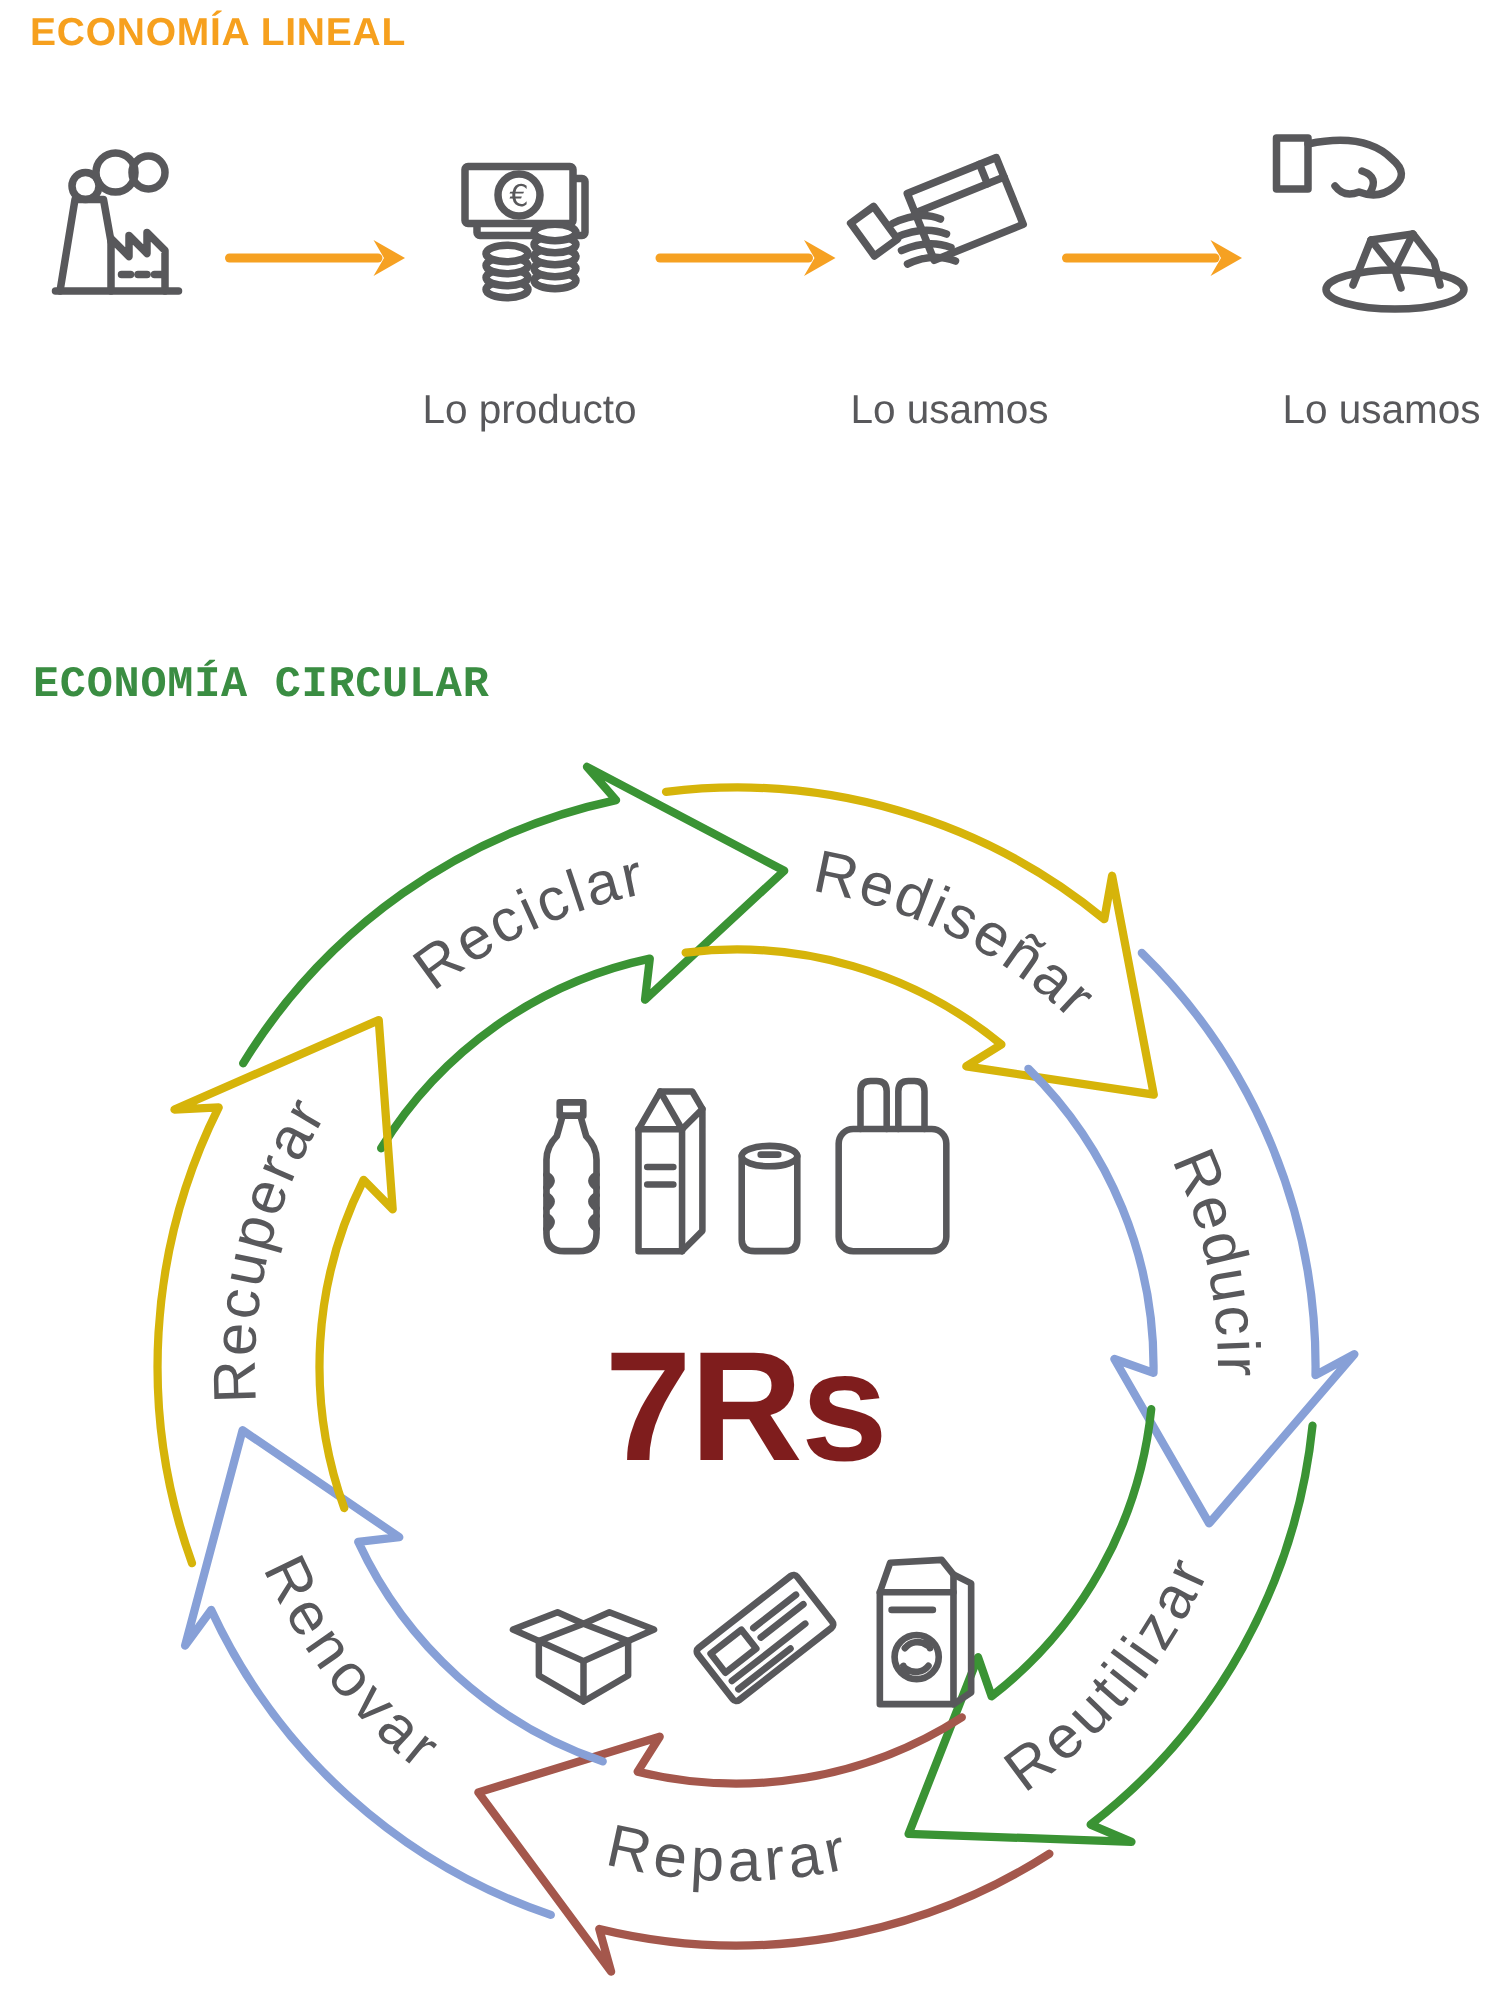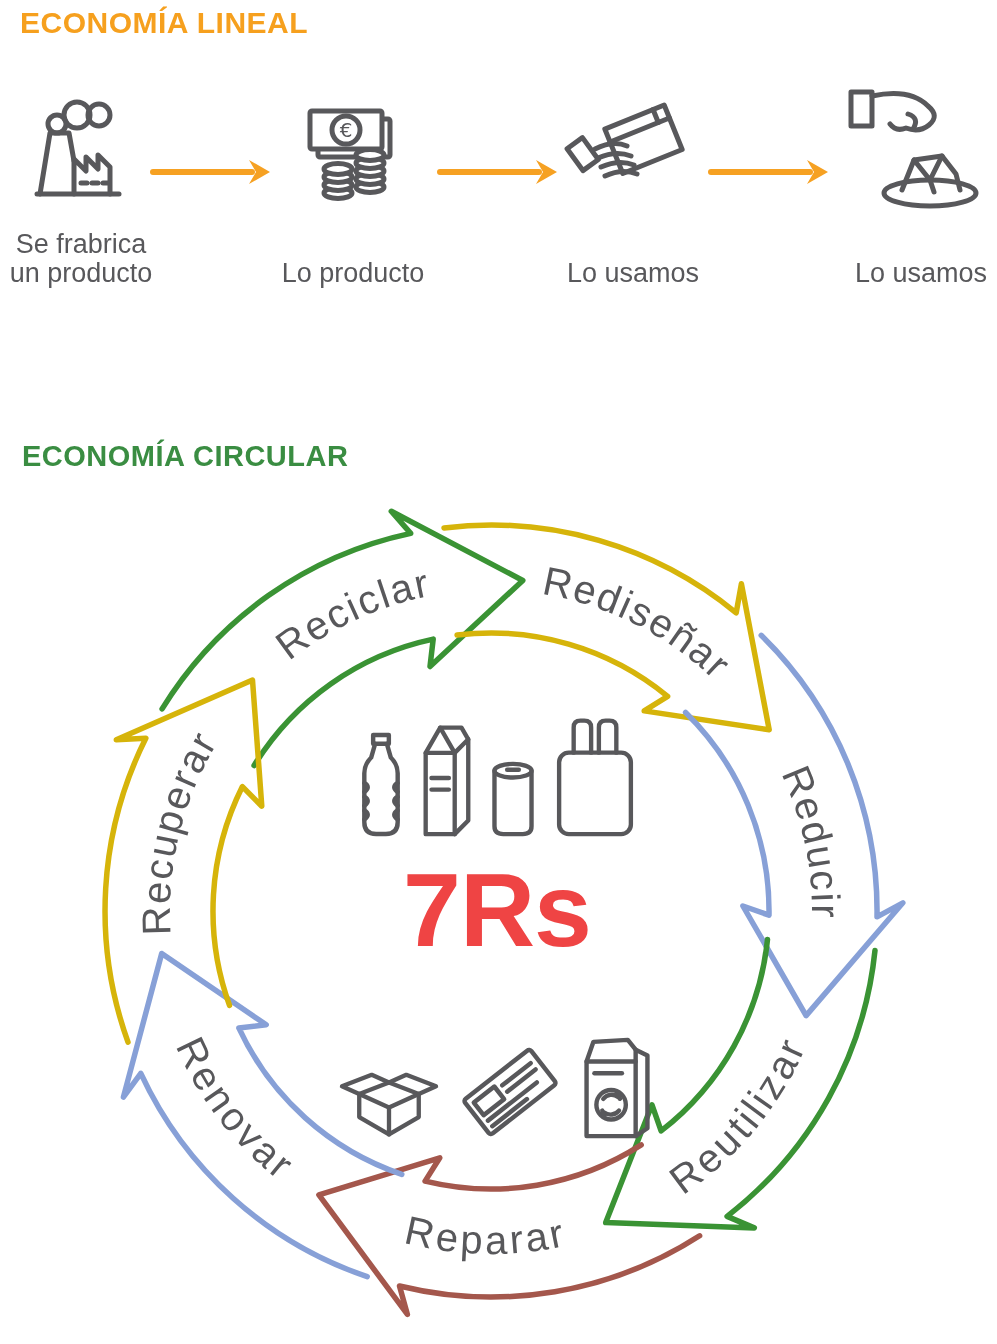--- a/index.html
+++ b/index.html
@@ -1,21 +1,21 @@
 <!DOCTYPE html>
 <html><head>
 <meta charset="utf-8">
 <style>
   html,body{margin:0;padding:0;background:#fff;}
   body{width:997px;height:1344px;position:relative;overflow:hidden;
        font-family:"Liberation Sans",sans-serif;}
   .abs{position:absolute;}
   .sec-title{font-weight:bold;letter-spacing:.5px;white-space:nowrap;}
-  #linear-title{left:20px;top:6px;font-size:30px;color:#f6a01e;}
-  #circular-title{left:22px;top:440px;font-size:29px;color:#3a8d42;}
+  #linear-title{left:20px;top:6px;font-size:26px;color:#f6a01e;}
+  #circular-title{left:22px;top:440px;font-size:29px;color:#3a8d42;font-family:Liberation Mono, monospace;}
   .step{position:absolute;top:86px;height:202px;display:flex;flex-direction:column;
         align-items:center;justify-content:flex-start;}
   .step .ic{height:130px;display:flex;align-items:center;justify-content:center;}
   .step .lbl{margin-top:auto;color:#58585b;font-size:27px;line-height:1.08;
              text-align:center;white-space:pre-line;}
   .flow-arrow{position:absolute;top:158px;}
   .lineart{stroke:#58585b;fill:none;stroke-width:5;stroke-linecap:round;stroke-linejoin:round;}
   .lineart-thin{stroke:#58585b;fill:none;stroke-width:4.5;stroke-linecap:round;stroke-linejoin:round;}
   .coin{stroke:#58585b;fill:#fff;stroke-width:5;}
   #cycle{position:absolute;left:0;top:0;}
@@ -42,22 +42,20 @@
         <circle cx="74" cy="16" r="11"></circle>
         <path d="M15,95 L25,34 L44,34 L49,62"></path>
         <path d="M49,95 L49,60 L61,72 L61,58 L73,70 L73,56 L85,68 L85,95"></path>
         <path d="M12,95 L94,95"></path>
       </g>
       <g class="lineart" stroke-width="6">
         <path d="M56,84 h6 M67,84 h6 M78,84 h6"></path>
       </g>
     </svg>
   </div>
-  <div class="lbl">Se frabrica
-un producto</div>
 </div>
 
 <svg class="flow-arrow" style="left:150px;" width="122" height="28" viewBox="0 0 122 28">
   <line class="ar-line" x1="3" y1="14" x2="102" y2="14" stroke="#f6a122" stroke-width="6" stroke-linecap="round"></line>
   <polygon class="ar-head" points="99,2 120,14 99,26 106,14" fill="#f6a122"></polygon>
 </svg>
 
 <div class="step" style="left:253px;width:200px;">
   <div class="ic">
     <svg width="106" height="112" viewBox="0 0 106 112">
@@ -182,21 +180,21 @@
   </svg>
   <svg width="84" height="128" viewBox="0 0 84 132">
     <g class="lineart-thin" stroke-width="5">
       <rect x="5" y="44" width="74" height="84" rx="10"></rect>
       <path d="M20,44 L20,18 Q20,11 27,11 L31,11 Q38,11 38,18 L38,44"></path>
       <path d="M46,44 L46,18 Q46,11 53,11 L57,11 Q64,11 64,18 L64,44"></path>
     </g>
   </svg>
 </div>
 
-<div class="abs" id="center-7rs" style="color: #ef4444;">7Rs</div>
+<div class="abs" id="center-7rs" style="color: #7f1d1d; margin-top: 28px;">7Rs</div>
 
 <div class="abs" id="center-icons-bottom">
   <svg width="106" height="96" viewBox="0 0 106 100">
     <g class="lineart-thin">
       <path d="M22,50 L53,64 L84,50 L53,38 Z"></path>
       <path d="M22,50 L22,74 L53,92 L53,64"></path>
       <path d="M84,50 L84,74 L53,92"></path>
       <path d="M22,50 L4,42 L35,30 L53,38"></path>
       <path d="M84,50 L102,42 L71,30 L53,38"></path>
     </g>

